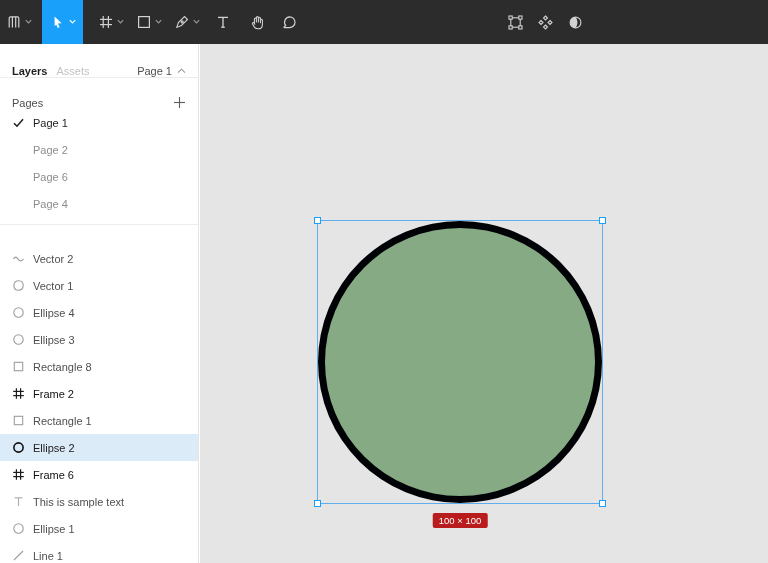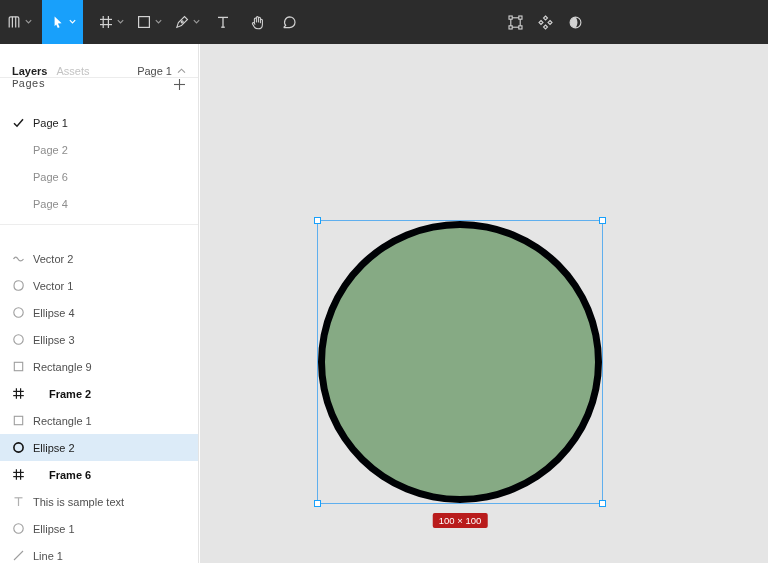--- a/index.html
+++ b/index.html
@@ -40,39 +40,38 @@
     height: 34px; display: flex; align-items: flex-end;
     padding: 0 12px; border-bottom: 1px solid #ececec;
   }
   .tab-layers { color: #1f1f1f; font-weight: 700; cursor: pointer; }
   .tab-assets { color: #c3c3c3; margin-left: 9px; cursor: pointer; }
   .page-selector {
     margin-left: auto; color: #4d4d4d; display: flex; align-items: center;
     gap: 5px; cursor: pointer;
   }
   .pages-header {
-    height: 31px; display: flex; align-items: flex-start; padding: 0 12px;
+    height: 31px; display: flex; align-items: flex-end; padding: 0 12px;
     color: #4d4d4d;
-    font-family: Liberation Mono, monospace;
   }
   .add-page { margin-left: auto; cursor: pointer; display: flex; align-items: center; }
   .page-row {
     height: 27px; display: flex; align-items: center; padding-left: 13px;
     color: #8d8d8d; cursor: pointer;
   }
   .page-row .pcheck { width: 20px; display: flex; align-items: center; }
   .page-row.checked { color: #1c1c1c; }
   .list-sep { border-top: 1px solid #ededed; margin-top: 7px; }
   .layers-list { margin-top: 20px; }
   .layer-row {
     height: 27px; display: flex; align-items: center; padding-left: 12px;
     color: #4f4f4f; cursor: pointer;
   }
   .layer-row .licon { width: 21px; display: flex; align-items: center; }
-  .layer-row.bold { font-weight: 700; color: #111111; gap: 16px; }
+  .layer-row.bold { font-weight: 400; color: #111111; }
   .layer-row.selected { background: #dcebf8; color: #1c1c1c; }
   
   .canvas {
     position: absolute; left: 200px; top: 44px; width: 568px; height: 519px;
     background: #e5e5e5;
   }
   .selection {
     position: absolute; left: 117px; top: 176px; width: 286px; height: 284px;
     border: 1px solid #5fafee;
   }
@@ -315,21 +314,21 @@
       </span>
       <span>Ellipse 3</span>
     </div>
 
     <div class="layer-row">
       <span class="licon">
         <svg width="13" height="13" viewBox="0 0 13 13" fill="none" stroke="#9e9e9e" stroke-width="1.1">
           <rect x="2.3" y="2.3" width="8.4" height="8.4"></rect>
         </svg>
       </span>
-      <span>Rectangle 9</span>
+      <span>Rectangle 8</span>
     </div>
 
     <div class="layer-row bold">
       <span class="licon">
         <svg width="13" height="13" viewBox="0 0 13 13" fill="none" stroke="#1a1a1a" stroke-width="1.2">
           <line x1="4.4" y1="1.2" x2="4.4" y2="11.8"></line>
             <line x1="8.6" y1="1.2" x2="8.6" y2="11.8"></line>
           <line x1="1.2" y1="4.4" x2="11.8" y2="4.4"></line>
             <line x1="1.2" y1="8.6" x2="11.8" y2="8.6"></line>
         </svg>

